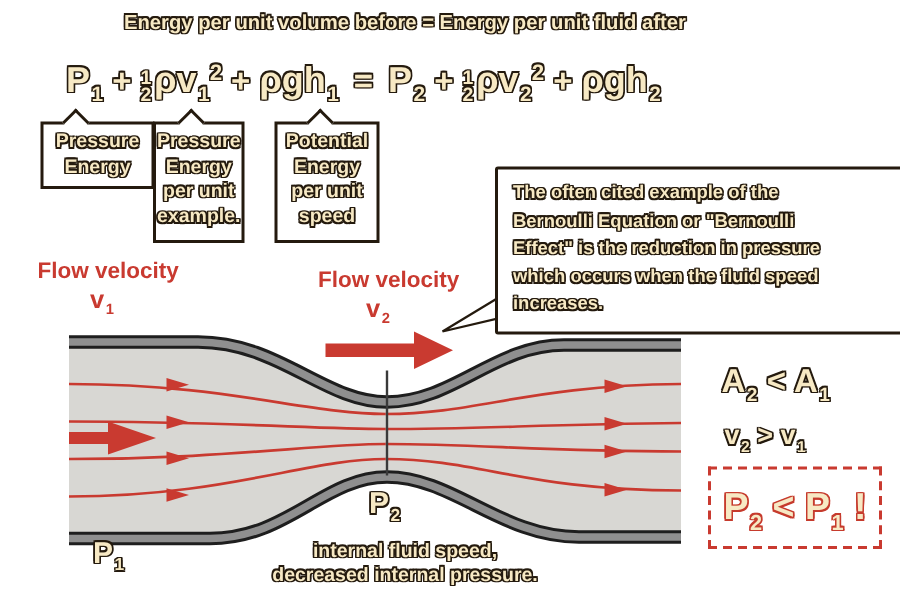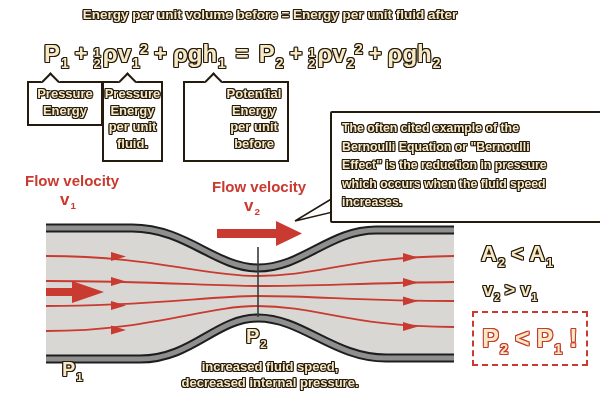--- a/index.html
+++ b/index.html
@@ -119,27 +119,27 @@
   <div class="abs caret" style="left:207px;top:75px;"></div>
 
   <div class="abs term-box emb" style="left:27px;top:81px;width:72px;height:38px;">
     <div>Pressure</div>
     <div>Energy</div>
   </div>
   <div class="abs term-box emb" style="left:102px;top:81px;width:57px;height:74px;">
     <div>Pressure</div>
     <div>Energy</div>
     <div>per unit</div>
-    <div>fluid.</div>
+    <div>example.</div>
   </div>
-  <div class="abs term-box emb" style="left:183px;top:81px;width:66px;height:74px;padding-left:36px;">
+  <div class="abs term-box emb" style="left:183px;top:81px;width:66px;height:74px;">
     <div>Potential</div>
     <div>Energy</div>
     <div>per unit</div>
-    <div>before</div>
+    <div>speed</div>
   </div>
 
   <div class="abs red-text nowrap" style="left:25px;top:172px;font-size:15px;">Flow velocity</div>
   <div class="abs red-text nowrap" style="left:60px;top:190px;font-size:17px;"><span>v</span><span class="sb">1</span></div>
 
   <div class="abs red-text nowrap" style="left:212px;top:178px;font-size:15px;">Flow velocity</div>
   <div class="abs red-text nowrap" style="left:244px;top:196px;font-size:17px;"><span>v</span><span class="sb">2</span></div>
 
   <div class="abs emb" id="callout">
     <div>The often cited example of the</div>
@@ -165,17 +165,17 @@
       <span>&lt;</span>
       <span>P</span><span class="sb">1</span>
       <span>!</span>
     </span>
   </div>
 
   <div class="abs emb nowrap" style="left:62px;top:358px;font-size:20px;z-index:2;"><span>P</span><span class="sb">1</span></div>
   <div class="abs emb nowrap" style="left:246px;top:325px;font-size:20px;z-index:2;"><span>P</span><span class="sb">2</span></div>
 
   <div class="abs emb" style="left:120px;top:359px;width:300px;text-align:center;font-size:13px;line-height:16px;z-index:2;">
-    <div>increased fluid speed,</div>
+    <div>internal fluid speed,</div>
     <div>decreased internal pressure.</div>
   </div>
 
 </div>
 
 </body></html>

